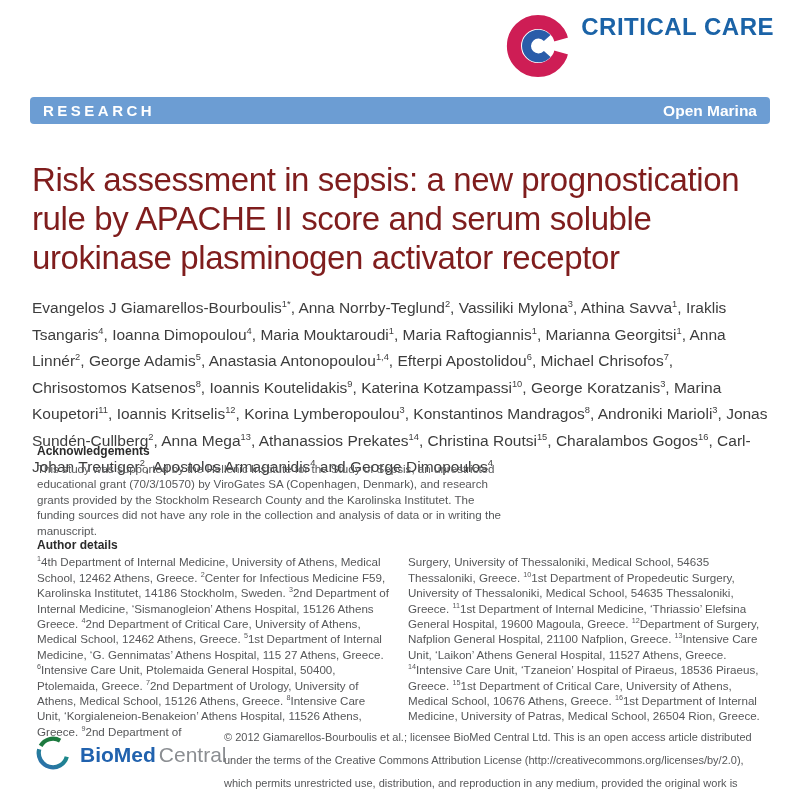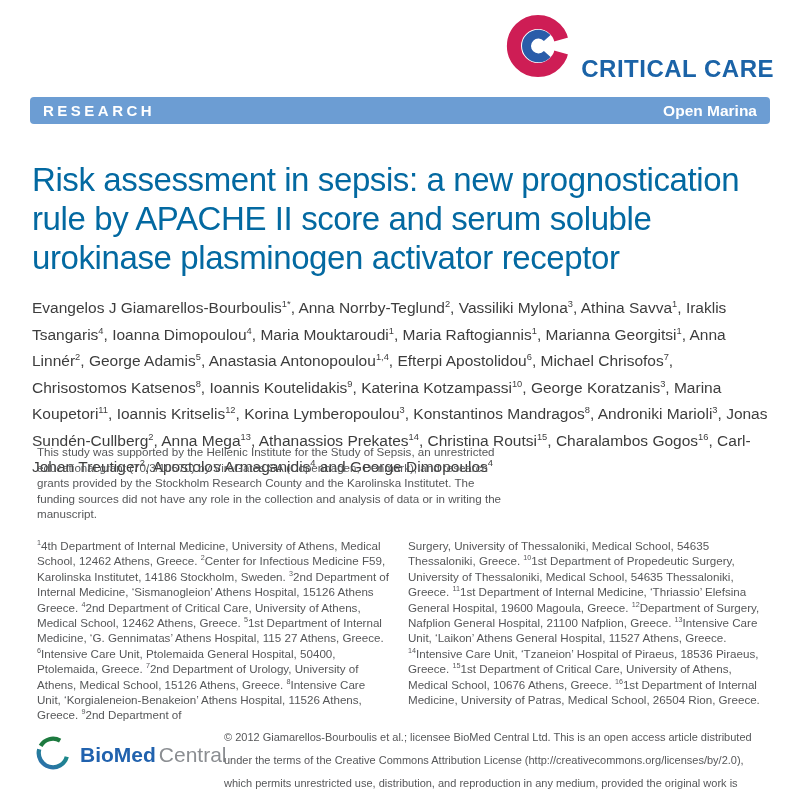--- a/index.html
+++ b/index.html
@@ -3,36 +3,36 @@
 <meta charset="utf-8">
 <style>
   html,body{margin:0;padding:0;}
   body{
     width:800px;height:796px;position:relative;background:#ffffff;
     font-family:"Liberation Sans", sans-serif;color:#3c3c3c;overflow:hidden;
   }
   sup{font-size:62%;line-height:0;vertical-align:super;}
 
   
-  .journal-logo{position:absolute;top:13px;right:26px;display:flex;align-items:flex-end;gap:10px;}
+  .journal-logo{position:absolute;top:13px;right:26px;display:flex;align-items:flex-start;gap:10px;}
   .journal-name{font-size:24px;font-weight:bold;color:#1b63a7;letter-spacing:0.5px;}
 
   
   .header-bar{
     position:absolute;top:97px;left:30px;width:740px;height:27px;
     background:#6c9dd3;border-radius:4px;display:flex;align-items:center;
     justify-content:space-between;padding:0 13px;box-sizing:border-box;color:#ffffff;
   }
   .header-bar .kind{font-size:15px;font-weight:bold;letter-spacing:3.5px;}
   .header-bar .access{font-size:15.5px;font-weight:bold;}
 
   
   .article-title{
     position:absolute;top:138px;left:32px;width:734px;
-    font-size:33px;line-height:39px;font-weight:400;color:#0369a1;letter-spacing:-0.4px;
+    font-size:33px;line-height:39px;font-weight:400;color:#7f1d1d;letter-spacing:-0.4px;
   }
 
   
   .author-list{
     position:absolute;top:252px;left:32px;width:737px;
     font-size:15.5px;line-height:26.5px;color:#3d3d3d;margin-top:43px;
   }
   .author-list sup{font-size:60%;}
 
   
@@ -68,24 +68,26 @@
 <div class="header-bar">
   <span class="kind">RESEARCH</span>
   <span class="access">Open Marina</span>
 </div>
 
 <h1 class="article-title">Risk assessment in sepsis: a new prognostication rule by APACHE II score and serum soluble urokinase plasminogen activator receptor</h1>
 
 <div class="author-list"><span>Evangelos J Giamarellos-Bourboulis<sup>1*</sup></span>, <span>Anna Norrby-Teglund<sup>2</sup></span>, <span>Vassiliki Mylona<sup>3</sup></span>, <span>Athina Savva<sup>1</sup></span>, <span>Iraklis Tsangaris<sup>4</sup></span>, <span>Ioanna Dimopoulou<sup>4</sup></span>, <span>Maria Mouktaroudi<sup>1</sup></span>, <span>Maria Raftogiannis<sup>1</sup></span>, <span>Marianna Georgitsi<sup>1</sup></span>, <span>Anna Linnér<sup>2</sup></span>, <span>George Adamis<sup>5</sup></span>, <span>Anastasia Antonopoulou<sup>1,4</sup></span>, <span>Efterpi Apostolidou<sup>6</sup></span>, <span>Michael Chrisofos<sup>7</sup></span>, <span>Chrisostomos Katsenos<sup>8</sup></span>, <span>Ioannis Koutelidakis<sup>9</sup></span>, <span>Katerina Kotzampassi<sup>10</sup></span>, <span>George Koratzanis<sup>3</sup></span>, <span>Marina Koupetori<sup>11</sup></span>, <span>Ioannis Kritselis<sup>12</sup></span>, <span>Korina Lymberopoulou<sup>3</sup></span>, <span>Konstantinos Mandragos<sup>8</sup></span>, <span>Androniki Marioli<sup>3</sup></span>, <span>Jonas Sundén-Cullberg<sup>2</sup></span>, <span>Anna Mega<sup>13</sup></span>, <span>Athanassios Prekates<sup>14</sup></span>, <span>Christina Routsi<sup>15</sup></span>, <span>Charalambos Gogos<sup>16</sup></span>, <span>Carl-Johan Treutiger<sup>2</sup></span>, <span>Apostolos Armaganidis<sup>4</sup></span> and <span>George Dimopoulos<sup>4</sup></span></div>
 
 <div class="section ack">
+  <h3>Acknowledgements</h3>
   <div>This study was supported by the Hellenic Institute for the Study of Sepsis, an unrestricted educational grant (70/3/10570) by ViroGates SA (Copenhagen, Denmark), and research grants provided by the Stockholm Research County and the Karolinska Institutet. The funding sources did not have any role in the collection and analysis of data or in writing the manuscript.</div>
 </div>
 
 <div class="section details">
+  <h3>Author details</h3>
   <div class="columns">
     <div class="col"><sup>1</sup>4th Department of Internal Medicine, University of Athens, Medical School, 12462 Athens, Greece. <sup>2</sup>Center for Infectious Medicine F59, Karolinska Institutet, 14186 Stockholm, Sweden. <sup>3</sup>2nd Department of Internal Medicine, ‘Sismanogleion’ Athens Hospital, 15126 Athens Greece. <sup>4</sup>2nd Department of Critical Care, University of Athens, Medical School, 12462 Athens, Greece. <sup>5</sup>1st Department of Internal Medicine, ‘G. Gennimatas’ Athens Hospital, 115 27 Athens, Greece. <sup>6</sup>Intensive Care Unit, Ptolemaida General Hospital, 50400, Ptolemaida, Greece. <sup>7</sup>2nd Department of Urology, University of Athens, Medical School, 15126 Athens, Greece. <sup>8</sup>Intensive Care Unit, ‘Korgialeneion-Benakeion’ Athens Hospital, 11526 Athens, Greece. <sup>9</sup>2nd Department of</div>
     <div class="col">Surgery, University of Thessaloniki, Medical School, 54635 Thessaloniki, Greece. <sup>10</sup>1st Department of Propedeutic Surgery, University of Thessaloniki, Medical School, 54635 Thessaloniki, Greece. <sup>11</sup>1st Department of Internal Medicine, ‘Thriassio’ Elefsina General Hospital, 19600 Magoula, Greece. <sup>12</sup>Department of Surgery, Nafplion General Hospital, 21100 Nafplion, Greece. <sup>13</sup>Intensive Care Unit, ‘Laikon’ Athens General Hospital, 11527 Athens, Greece. <sup>14</sup>Intensive Care Unit, ‘Tzaneion’ Hospital of Piraeus, 18536 Piraeus, Greece. <sup>15</sup>1st Department of Critical Care, University of Athens, Medical School, 10676 Athens, Greece. <sup>16</sup>1st Department of Internal Medicine, University of Patras, Medical School, 26504 Rion, Greece.</div>
   </div>
 </div>
 
 <div class="footer">
   <div class="bmc-logo">
     <span>
       <svg width="38" height="38" viewBox="0 0 40 40">

